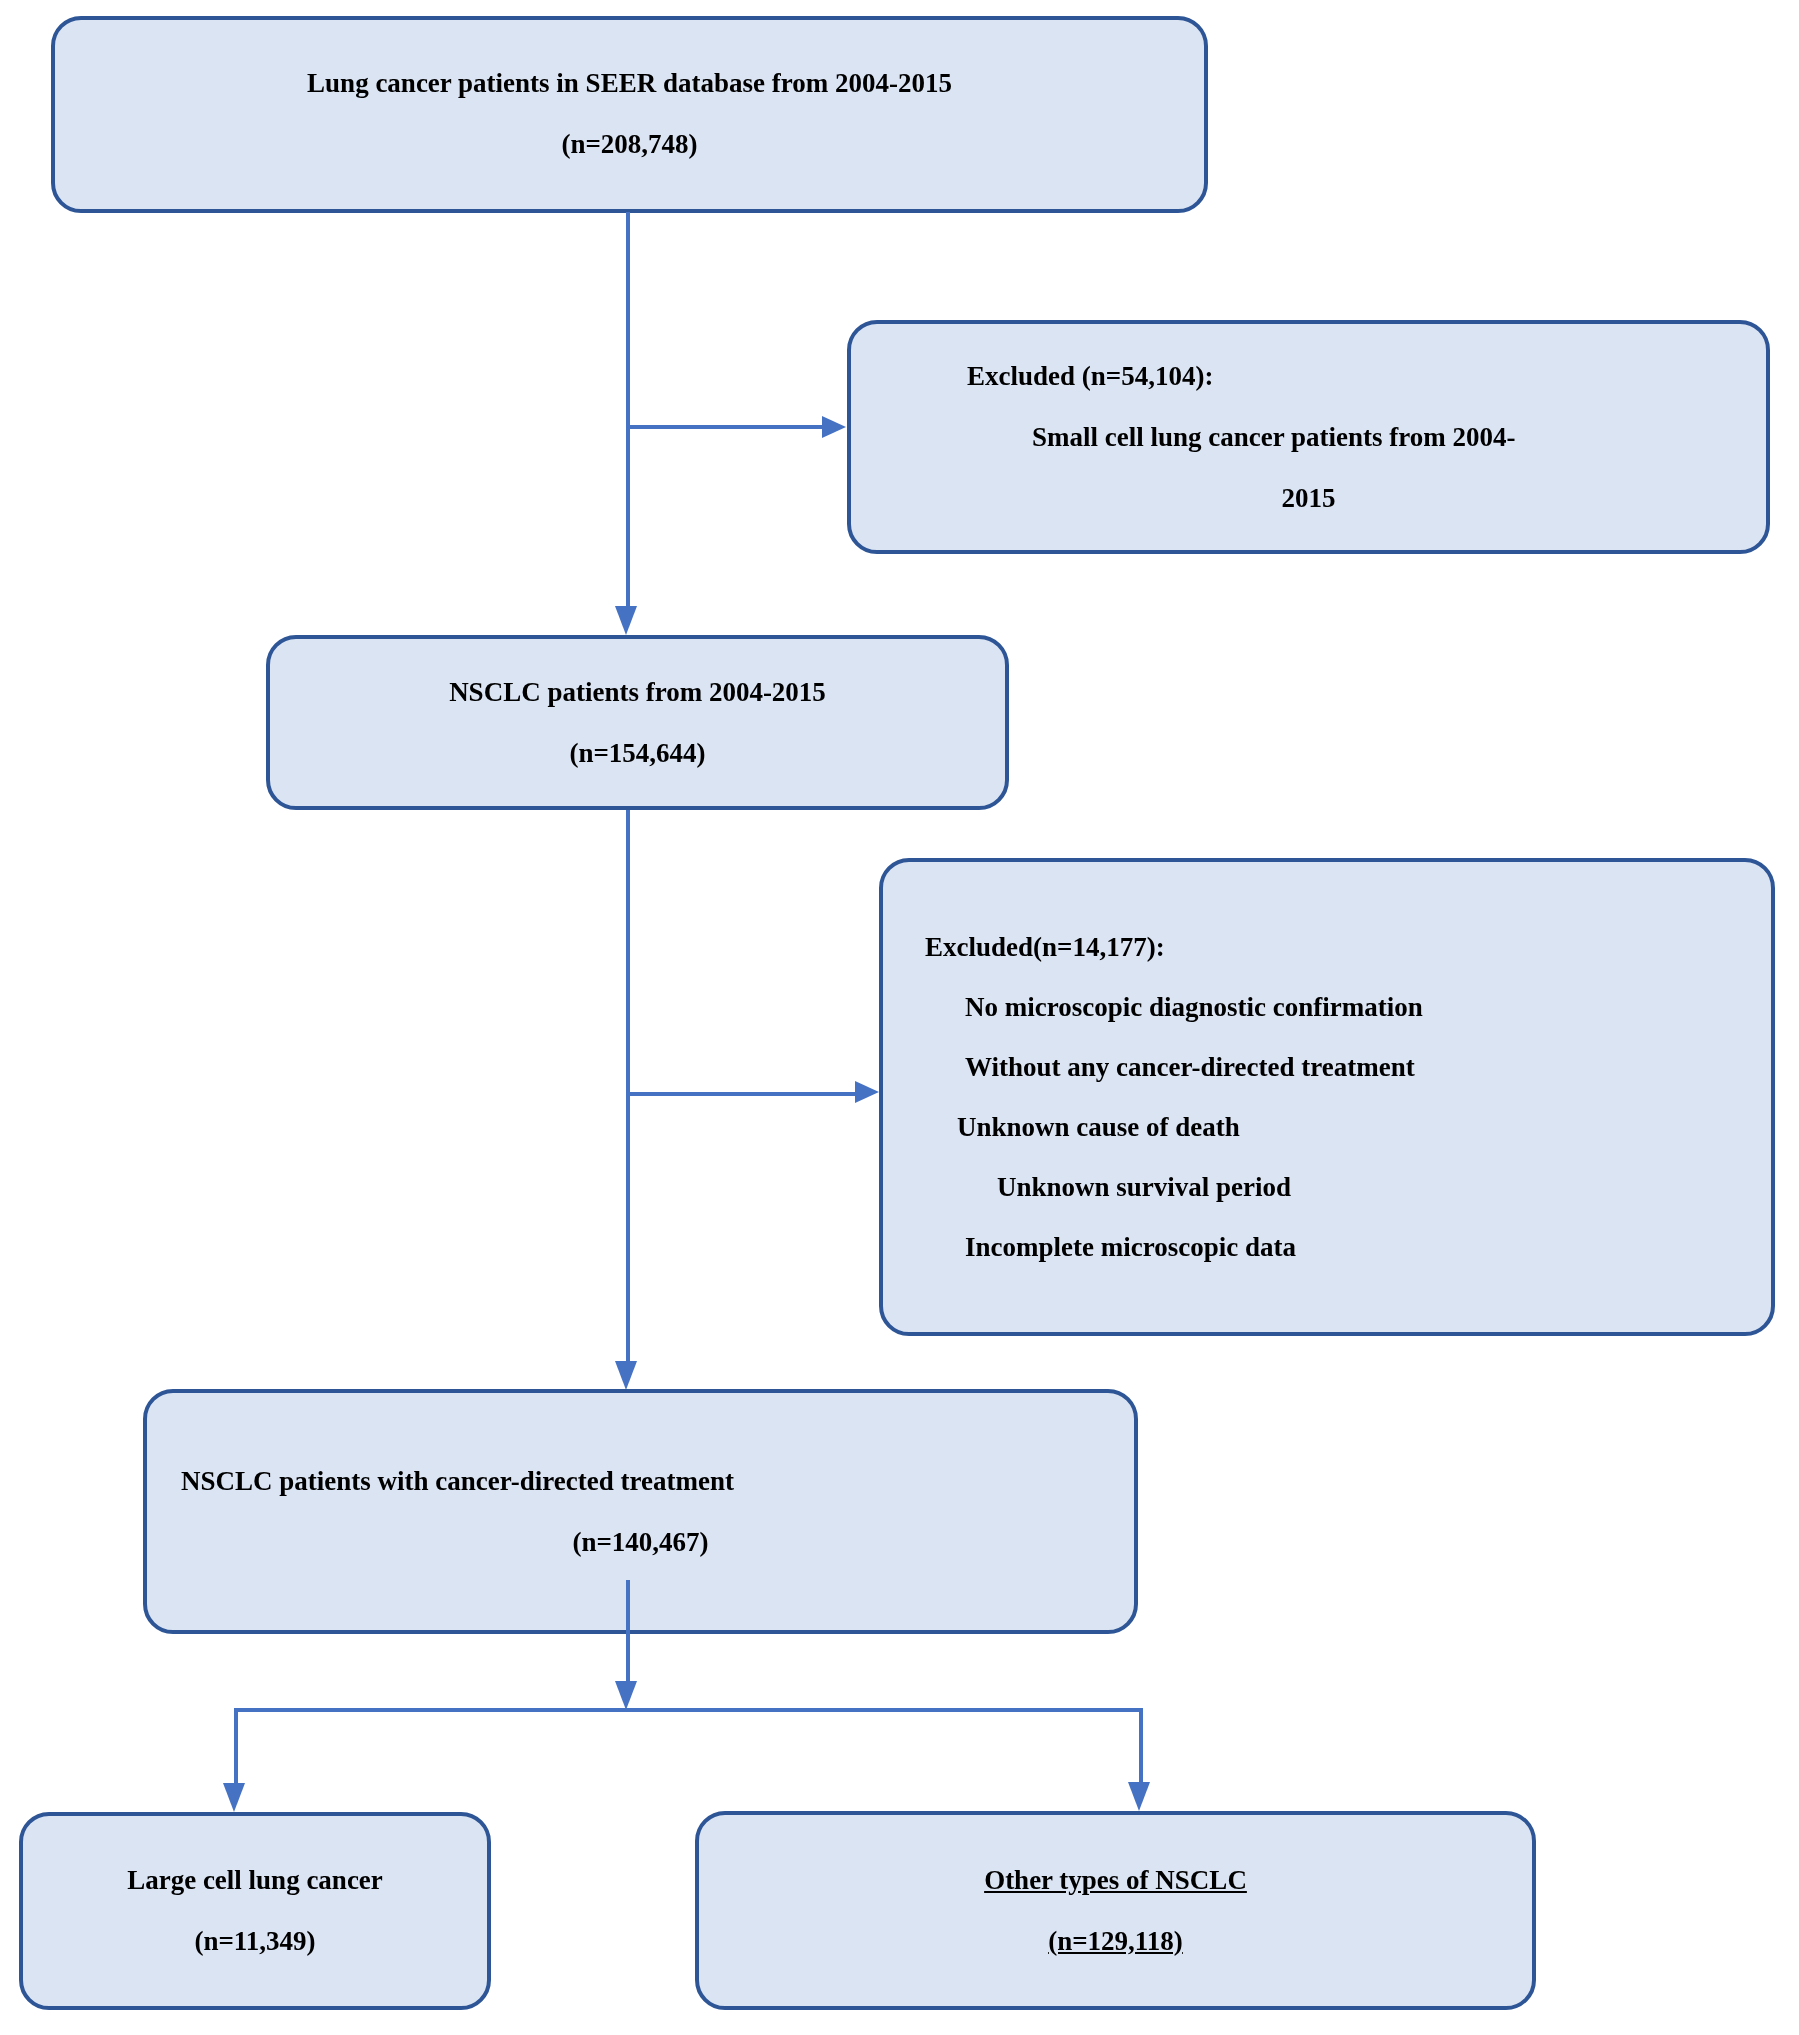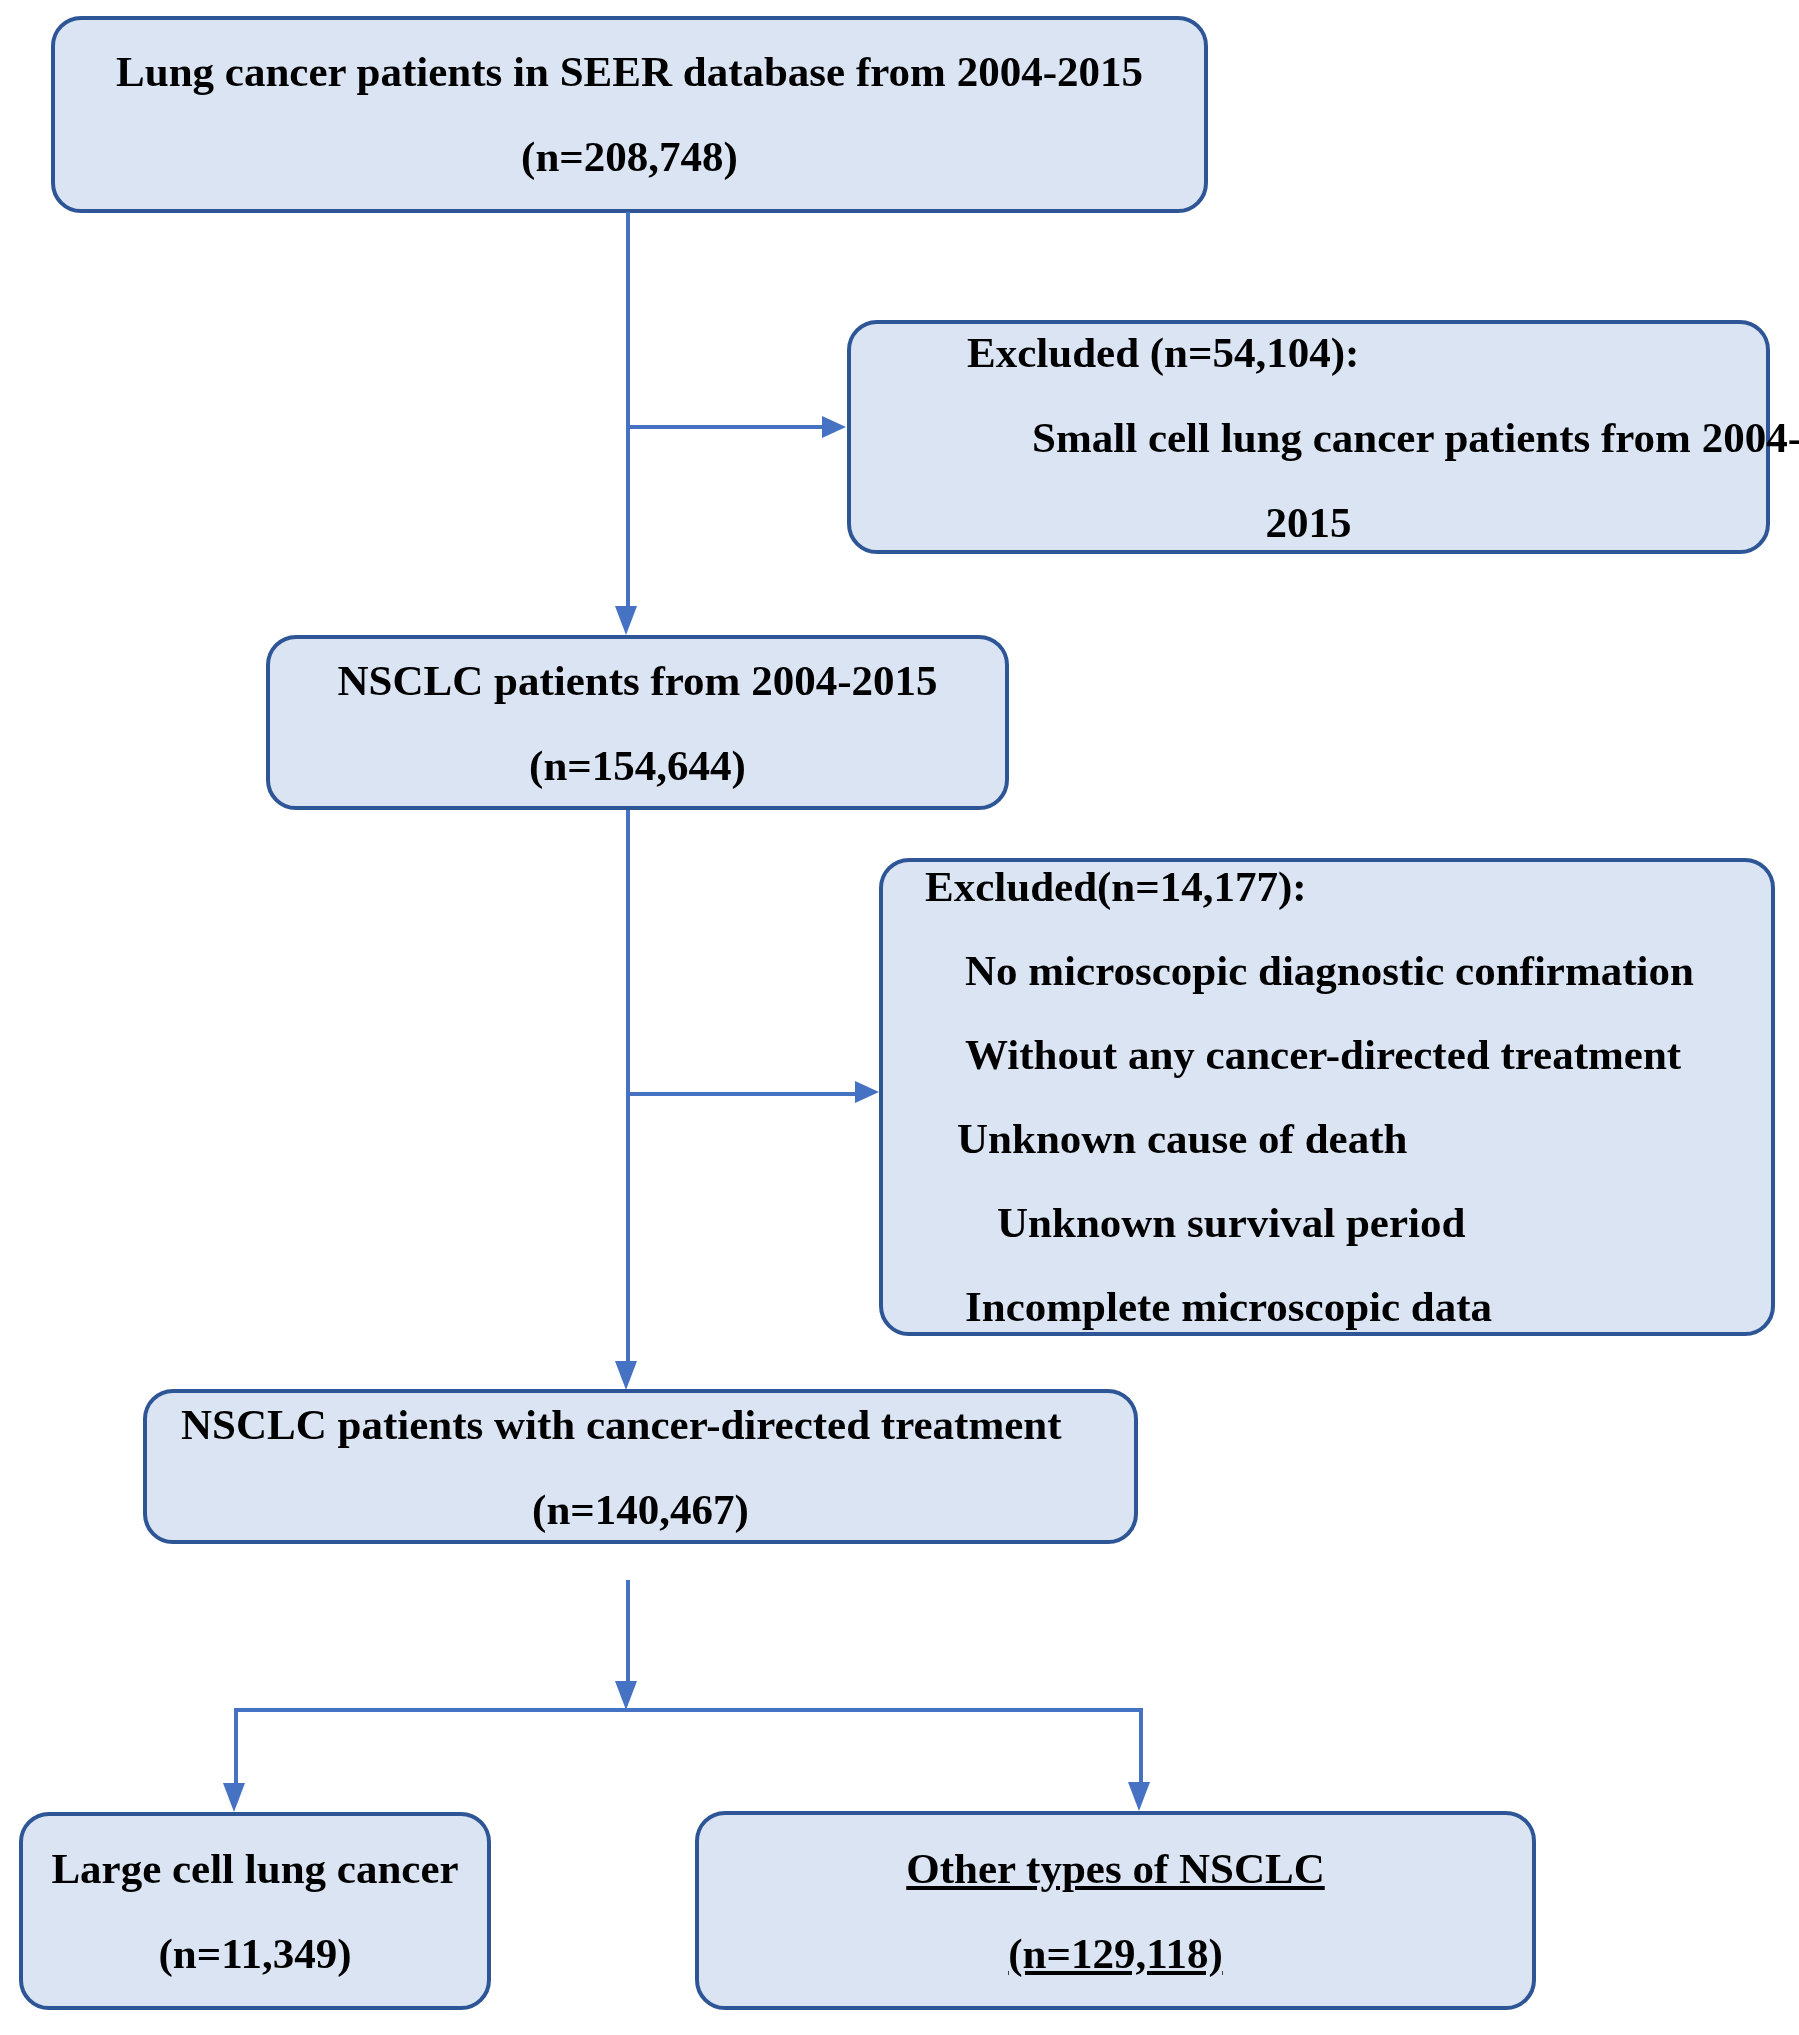--- a/index.html
+++ b/index.html
@@ -22,22 +22,21 @@
   }
   .box{
     position:absolute;
     background:var(--box-fill);
     border:4.8px solid var(--box-border);
     border-radius:30px;
     box-sizing:border-box;
     display:flex;
     flex-direction:column;
     justify-content:center;
-    font-size:43px;
-    gap:24px;
+    font-size:27px;
   }
   .line{
     height:61px;
     line-height:61px;
     white-space:nowrap;
   }
   .line-sm{
     height:60px;
     line-height:60px;
     white-space:nowrap;
@@ -91,21 +90,21 @@
 
   <div class="box" style="left:879px;top:858px;width:896px;height:478px;">
     <div class="line-sm" style="padding-left:42px;">Excluded(n=14,177):</div>
     <div class="line-sm" style="padding-left:82px;">No microscopic diagnostic confirmation</div>
     <div class="line-sm" style="padding-left:82px;">Without any cancer-directed treatment</div>
     <div class="line-sm" style="padding-left:74px;">Unknown cause of death</div>
     <div class="line-sm" style="padding-left:114px;">Unknown survival period</div>
     <div class="line-sm" style="padding-left:82px;">Incomplete microscopic data</div>
   </div>
 
-  <div class="box" style="left:143px;top:1389px;width:995px;height:155px;">
+  <div class="box" style="left:143px;top:1389px;width:995px;height:245px;">
     <div class="line" style="padding-left:34px;">NSCLC patients with cancer-directed treatment</div>
     <div class="line center">(n=140,467)</div>
   </div>
 
   <div class="vline" style="left:626px;top:1580px;height:102px;"></div>
   <div class="ah-down" style="left:615px;top:1681px;"></div>
   <div class="hline" style="left:234px;top:1708px;width:909px;"></div>
   <div class="vline" style="left:234px;top:1708px;height:76px;"></div>
   <div class="ah-down" style="left:223px;top:1783px;"></div>
   <div class="vline" style="left:1139px;top:1708px;height:74px;"></div>

